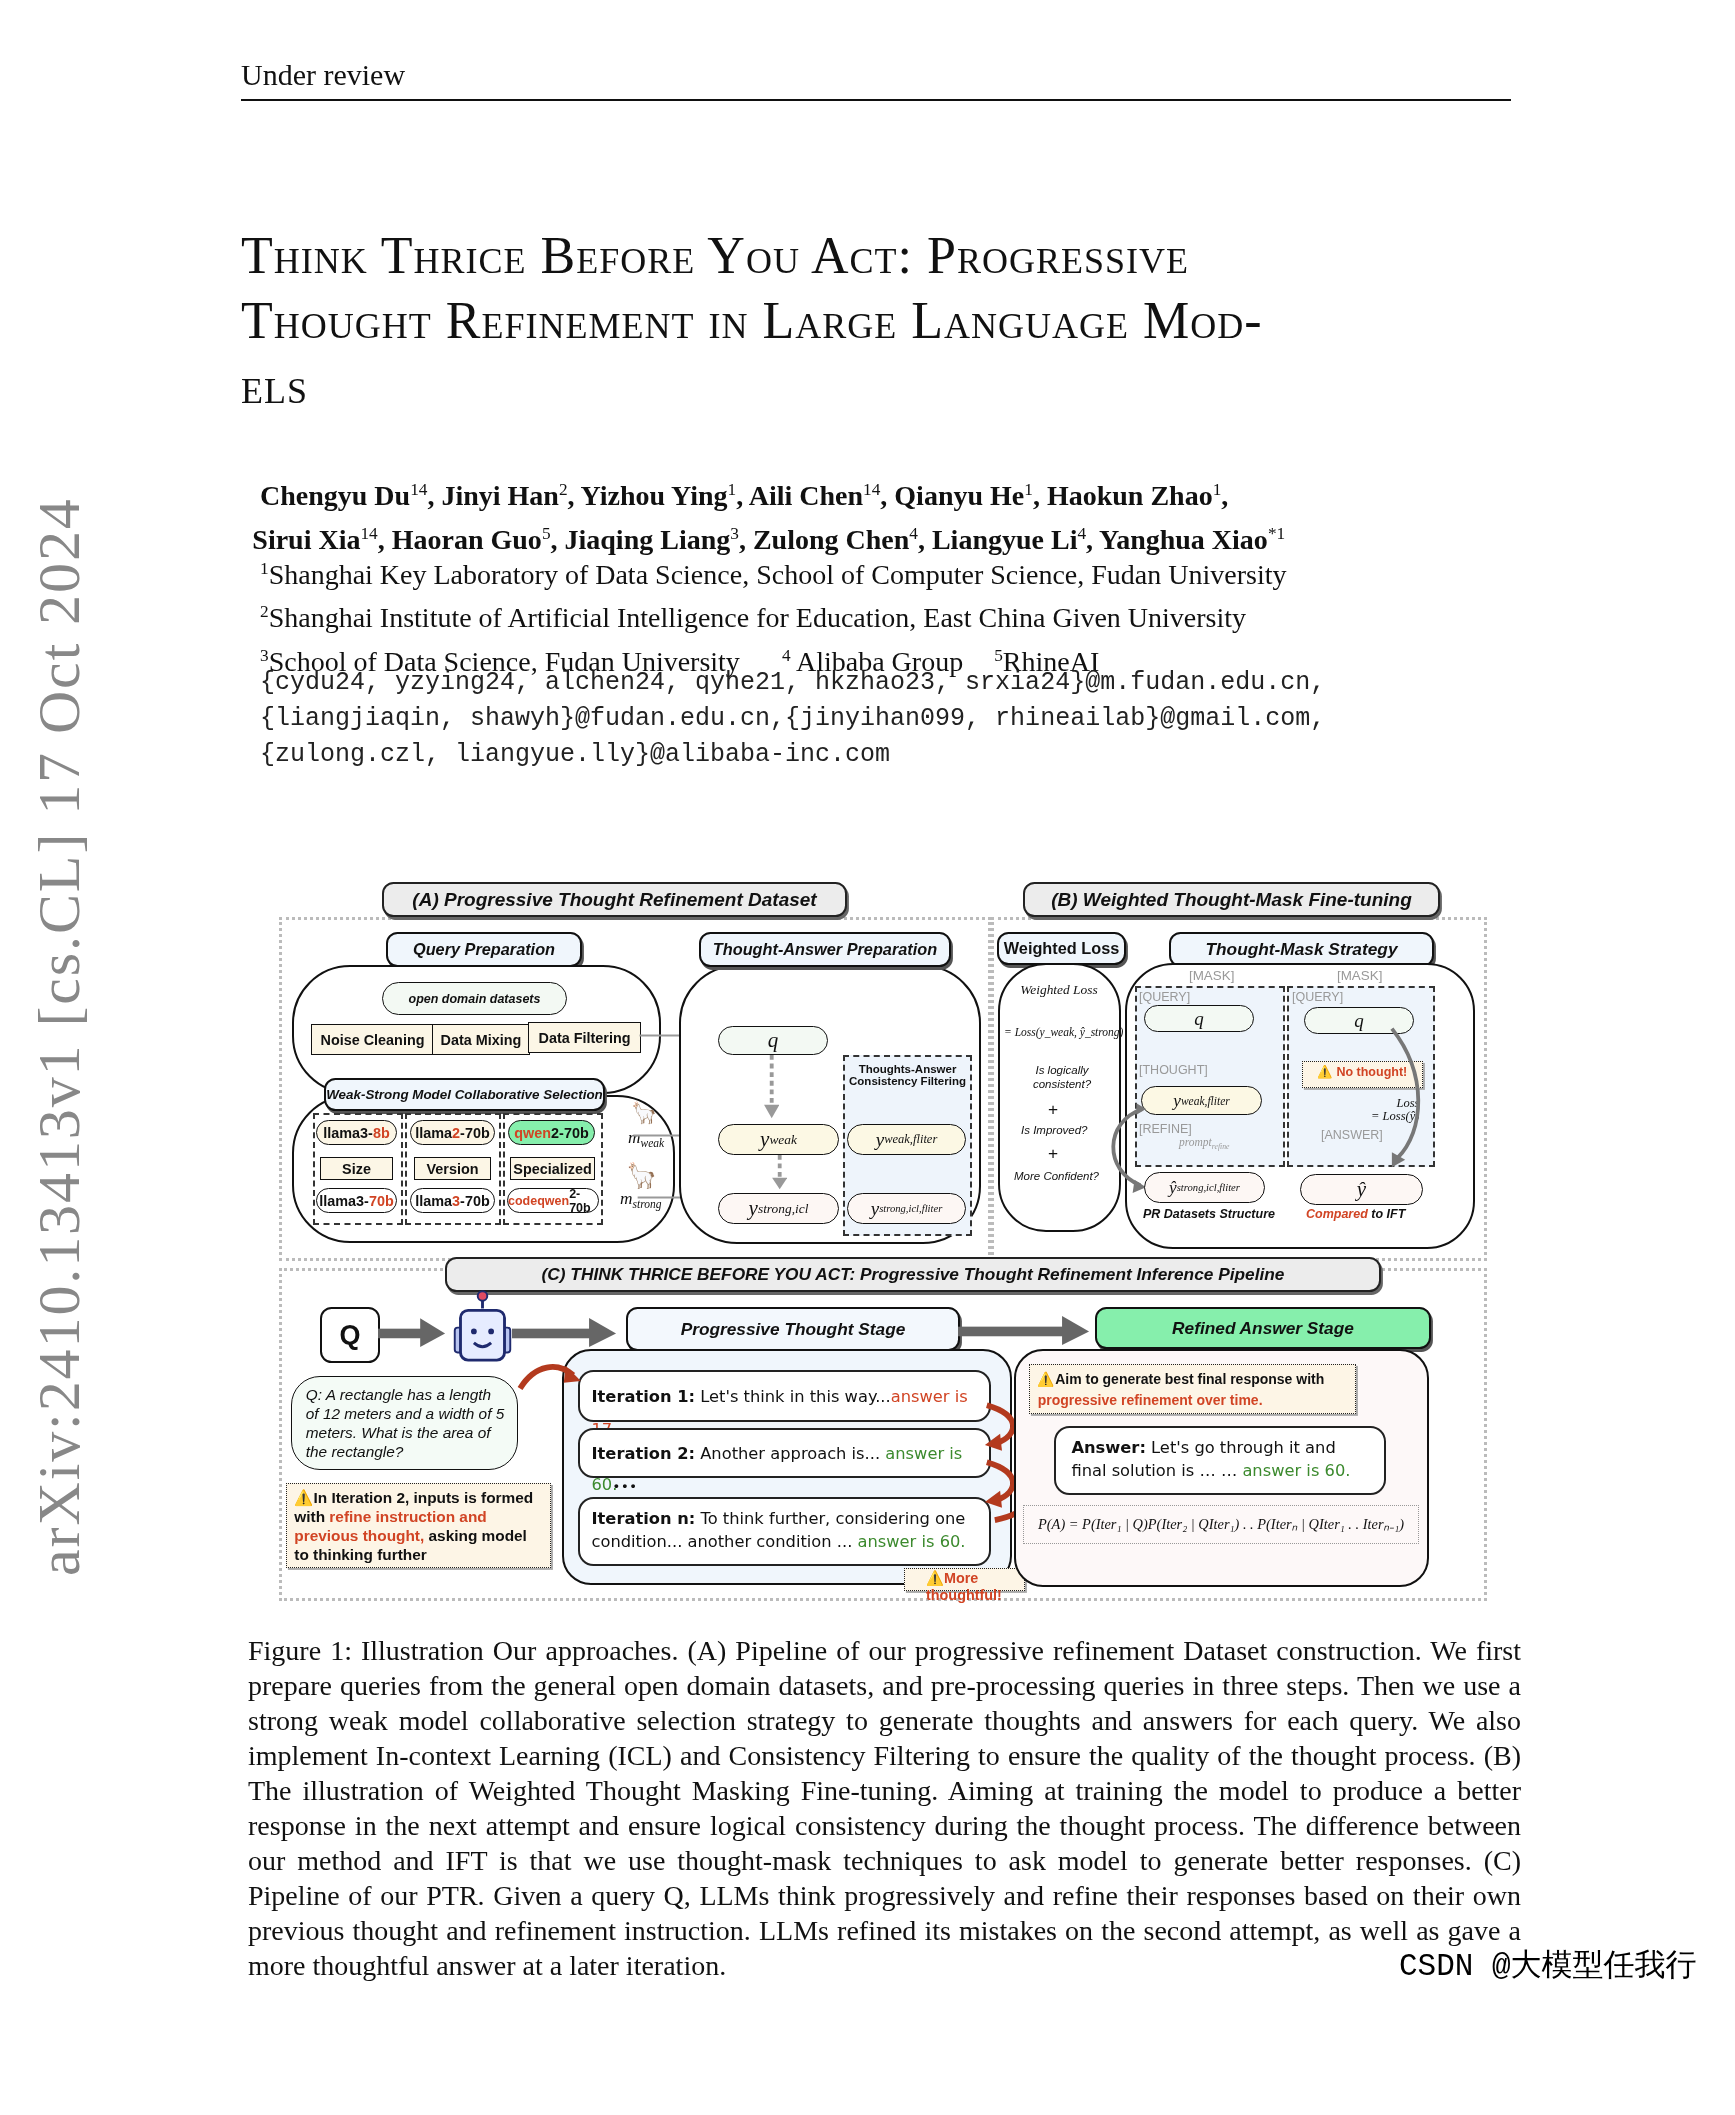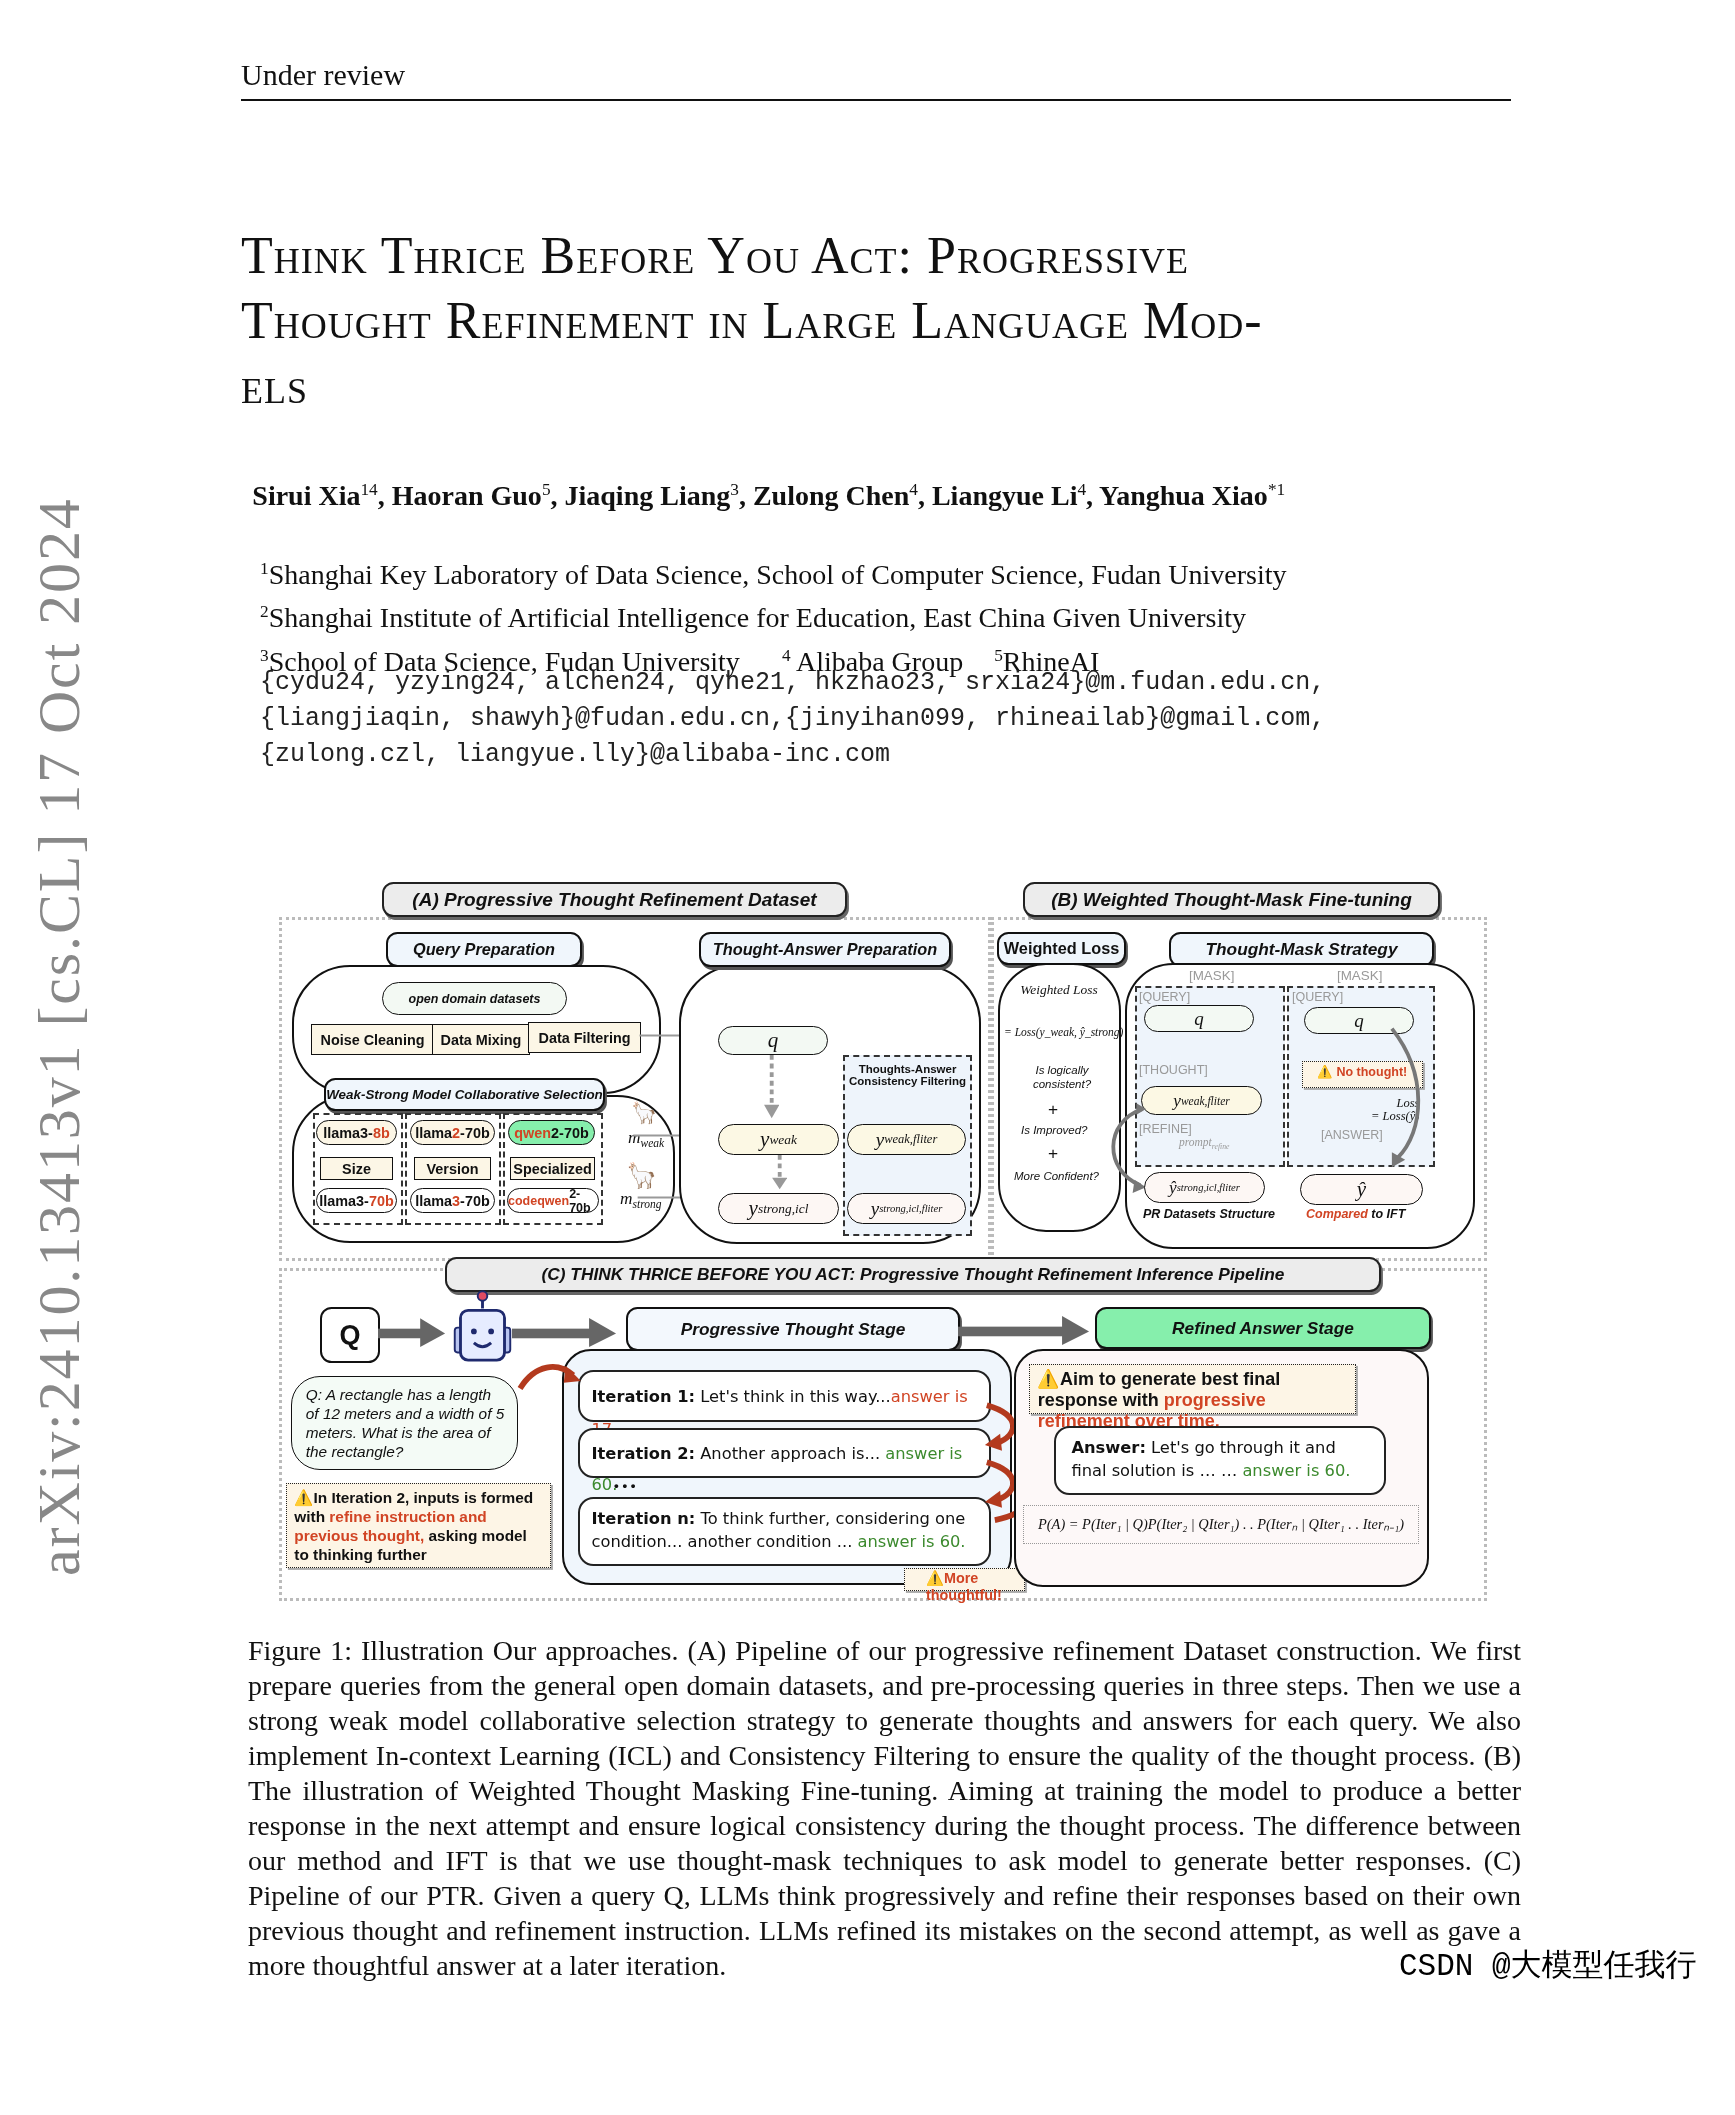--- a/index.html
+++ b/index.html
@@ -39,20 +39,28 @@
 
 <div class="abs arxiv">arXiv:2410.13413v1  [cs.CL]  17 Oct 2024</div>
 
 <div class="abs title">
   <div class="sc">Think Thrice Before You Act: Progressive</div>
   <div class="sc">Thought Refinement in Large Language Mod-</div>
   <div class="sc">els</div>
 </div>
 
 <div class="abs authors">
+  <div>
+    <span>Chengyu Du</span><sup>14</sup>,
+    <span>Jinyi Han</span><sup>2</sup>,
+    <span>Yizhou Ying</span><sup>1</sup>,
+    <span>Aili Chen</span><sup>14</sup>,
+    <span>Qianyu He</span><sup>1</sup>,
+    <span>Haokun Zhao</span><sup>1</sup>,
+  </div>
   <div style="margin-left:-7.7px">
     <span>Sirui Xia</span><sup>14</sup>,
     <span>Haoran Guo</span><sup>5</sup>,
     <span>Jiaqing Liang</span><sup>3</sup>,
     <span>Zulong Chen</span><sup>4</sup>,
     <span>Liangyue Li</span><sup>4</sup>,
     <span>Yanghua Xiao</span><sup>*1</sup>
   </div>
 </div>
 
@@ -280,20 +288,20 @@
   <svg class="abs" style="left:707px; top:576px;" width="38" height="52" viewBox="0 0 40 54">
       <path d="M4,4 C40,14 38,36 14,44" stroke="#b33a1e" stroke-width="6" fill="none"></path>
       <polygon points="18,34 2,46 20,52" fill="#b33a1e"></polygon>
     </svg>
   <svg class="abs" style="left:715px; top:538px;" width="96" height="106" viewBox="0 0 100 110">
       <path d="M4,104 C50,96 66,60 84,20" stroke="#b33a1e" stroke-width="6" fill="none"></path>
       <polygon points="74,22 94,6 92,30" fill="#b33a1e"></polygon>
     </svg>
 
   <div class="abs" style="left:738px; top:467px; width:411px; height:234px; border:2.9px solid #111; border-radius:29px; background:#fdf8f8;"></div>
-  <div class="note" style="left:753px; top:482px; width:327px; height:50px; font-size:18px; line-height:21px; box-sizing:border-box;"><span>⚠️</span><span>Aim to generate best final response with </span><span class="red">progressive refinement over time.</span></div>
+  <div class="note" style="left:753px; top:482px; width:327px; height:50px; font-size:14px; line-height:21px; box-sizing:border-box;"><span>⚠️</span><span>Aim to generate best final response with </span><span class="red">progressive refinement over time.</span></div>
   <div class="iter" style="left:778px; top:544px; width:332px; height:69px; line-height:23px; padding-left:15.4px;"><b>Answer:</b><span> Let's go through it and final solution is … … </span><span class="green">answer is 60.</span></div>
   <div class="abs math" style="left:747px; top:623px; width:394px; height:37px; border:1.9px dotted #999; font-size:14.4px; line-height:37px; text-align:center;">P(A) = P(Iter₁ | Q)P(Iter₂ | QIter₁) . . P(Iterₙ | QIter₁ . . Iterₙ₋₁)</div>
 </div>
 
 <div class="abs caption">Figure 1: Illustration Our approaches. (A) Pipeline of our progressive refinement Dataset construction. We first prepare queries from the general open domain datasets, and pre-processing queries in three steps. Then we use a strong weak model collaborative selection strategy to generate thoughts and answers for each query. We also implement In-context Learning (ICL) and Consistency Filtering to ensure the quality of the thought process. (B) The illustration of Weighted Thought Masking Fine-tuning. Aiming at training the model to produce a better response in the next attempt and ensure logical consistency during the thought process. The difference between our method and IFT is that we use thought-mask techniques to ask model to generate better responses. (C) Pipeline of our PTR. Given a query Q, LLMs think progressively and refine their responses based on their own previous thought and refinement instruction. LLMs refined its mistakes on the second attempt, as well as gave a more thoughtful answer at a later iteration.</div>
 <div class="abs watermark">CSDN @大模型任我行</div>
 
 
 </body></html>

